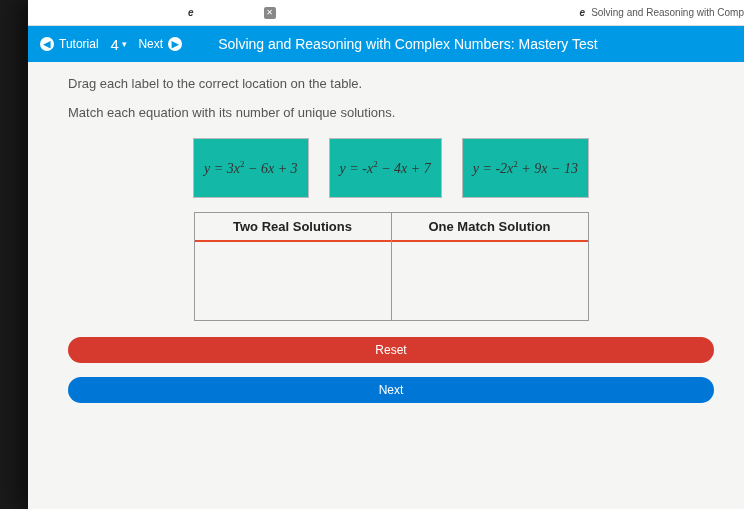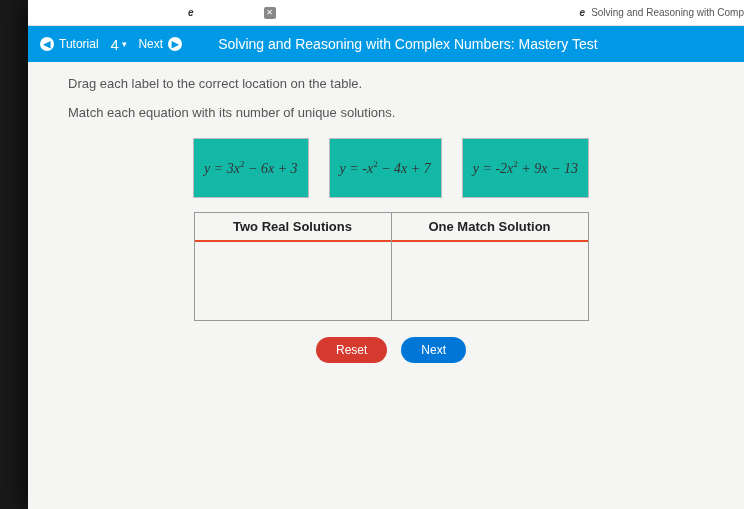--- a/index.html
+++ b/index.html
@@ -109,20 +109,21 @@
       color: #222;
     }
     .drop-zone {
       height: 78px;
     }
     .bottom-buttons {
       display: flex;
       justify-content: center;
       gap: 14px;
       margin-top: 16px;
+      flex-direction: column;
     }
     .btn {
       border: none;
       color: #fff;
       padding: 6px 20px;
       border-radius: 14px;
       font-size: 12px;
       cursor: pointer;
     }
     .btn-reset { background: #d63a2e; }

